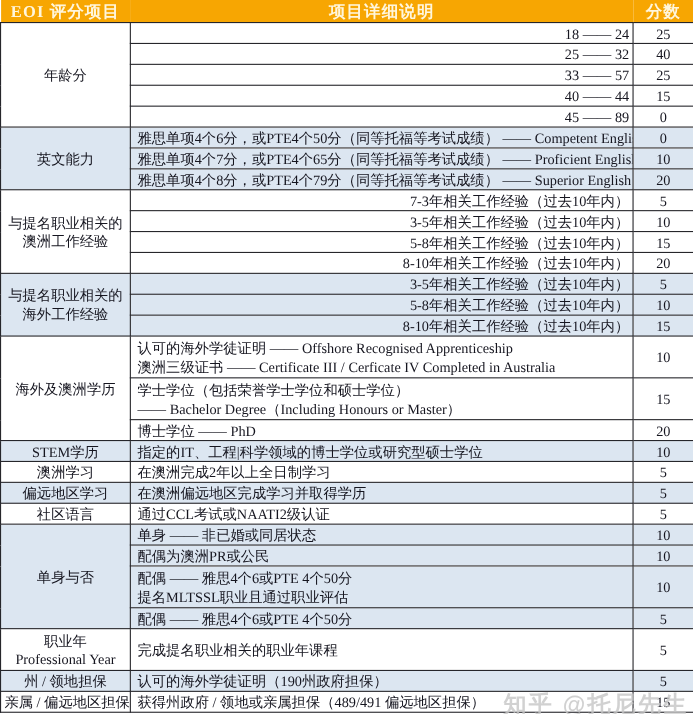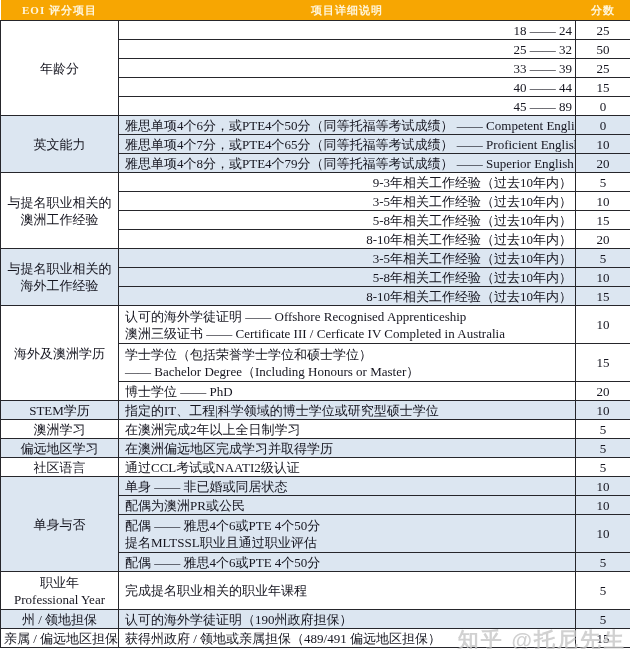--- a/index.html
+++ b/index.html
@@ -13,21 +13,21 @@
     border-collapse:collapse;width:630px;table-layout:fixed;
   }
   col.c1{width:118px}
   col.c2{width:457px}
   col.c3{width:55px}
   thead th{
     background:var(--header-bg,#F7A602);
     color:var(--header-text,#FFF6DC);
     border:none;
     height:20px;
-    font-size:11px;
+    font-size:15px;
     font-weight:bold;
     letter-spacing:1px;
     padding:0;
     text-align:center;
   }
   tbody td{
     border:1px solid var(--border,#26262b);
     padding:0 3px;
     font-size:13px;
     line-height:17px;
@@ -79,25 +79,25 @@
         </td>
         <td class="desc c">
           <div class="line">18 —— 24</div>
         </td>
         <td class="score">25</td>
       </tr>
       <tr class="single">
         <td class="desc c">
           <div class="line">25 —— 32</div>
         </td>
-        <td class="score">50</td>
-      </tr>
-      <tr class="single">
-        <td class="desc c">
-          <div class="line">33 —— 39</div>
+        <td class="score">40</td>
+      </tr>
+      <tr class="single">
+        <td class="desc c">
+          <div class="line">33 —— 57</div>
         </td>
         <td class="score">25</td>
       </tr>
       <tr class="single">
         <td class="desc c">
           <div class="line">40 —— 44</div>
         </td>
         <td class="score">15</td>
       </tr>
       <tr class="single">
@@ -126,21 +126,21 @@
           <div class="line">雅思单项4个8分，或PTE4个79分（同等托福等考试成绩） —— Superior English</div>
         </td>
         <td class="score shaded">20</td>
       </tr>
       <tr class="single gstart">
         <td class="cat" rowspan="4">
           <div class="line">与提名职业相关的</div>
           <div class="line">澳洲工作经验</div>
         </td>
         <td class="desc c">
-          <div class="line">9-3年相关工作经验（过去10年内）</div>
+          <div class="line">7-3年相关工作经验（过去10年内）</div>
         </td>
         <td class="score">5</td>
       </tr>
       <tr class="single">
         <td class="desc c">
           <div class="line">3-5年相关工作经验（过去10年内）</div>
         </td>
         <td class="score">10</td>
       </tr>
       <tr class="single">

